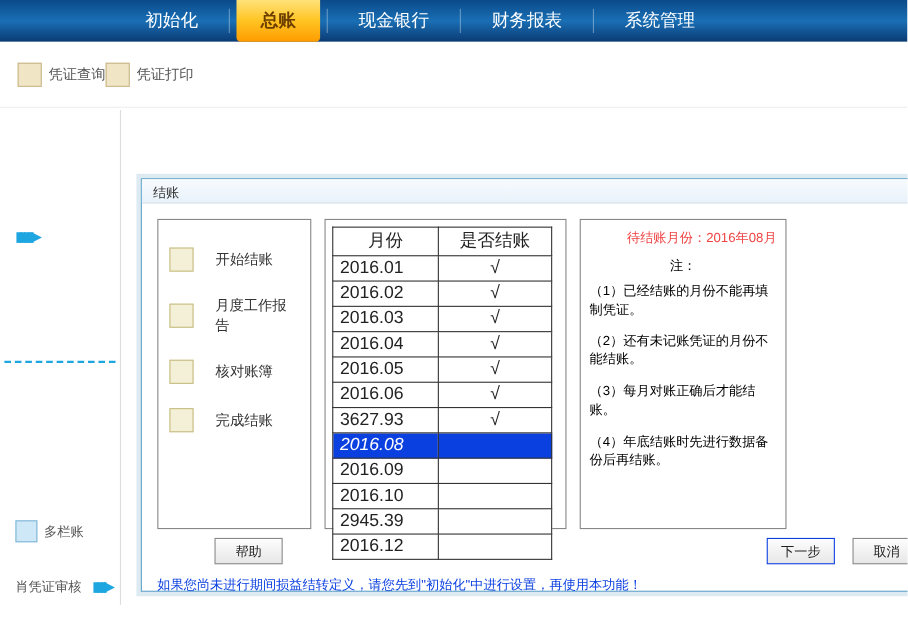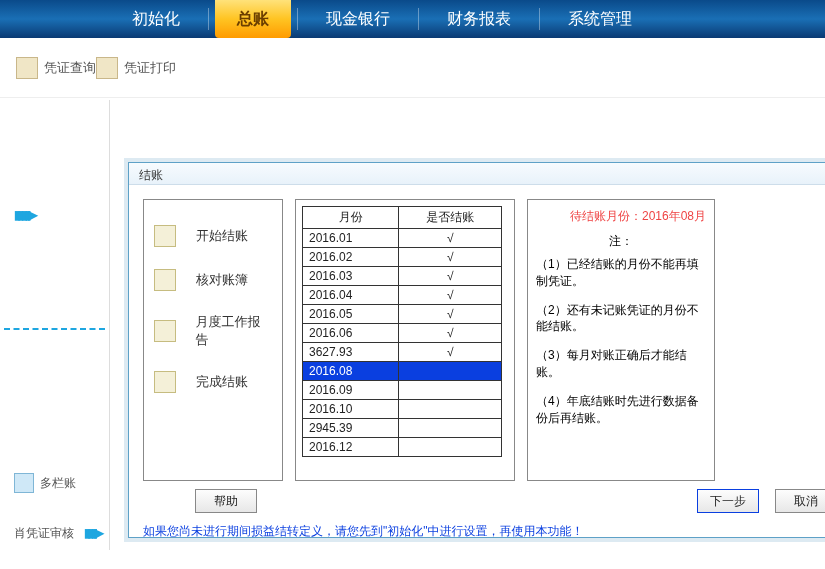--- a/index.html
+++ b/index.html
@@ -127,38 +127,39 @@
     font-size:13px;
     color:#333;
   }
   .step-icon{
     width:22px;height:22px;background:#f4f0d8;border:1px solid #c6bc80;display:inline-block;
   }
   
   table.months{
     border-collapse:collapse;
     width:200px;
-    font-size:12px;
+    font-size:16px;
     color:#222;
   }
   table.months th, table.months td{
     border:1px solid #333;
     padding:2px 5px;
     text-align:center;
     height:16px;
     background:#fff;
   }
   table.months th{
     font-weight:normal;
     background:#fff;
   }
   table.months td.month{ text-align:left; padding-left:6px;}
   table.months tr.selected td{
     background:#0a3fe0;
     color:#fff;
+    font-style:italic;
   }
   
   .pending{
     color:#ef4444; font-size:12px; text-align:right;
   }
   .notes-title{ text-align:center; margin:8px 0 6px 0;}
   .notes ol{ margin:0; padding-left:32px;}
   .notes li{ margin-bottom:12px; line-height:1.4;}
   
   .dialog-footer{
@@ -233,25 +234,25 @@
 
   <div class="dialog-body">
 
     <div class="panel left">
       <div class="step">
         <span class="step-icon"></span>
         <span>开始结账</span>
       </div>
       <div class="step">
         <span class="step-icon"></span>
-        <span>核对账簿</span>
+        <span>月度工作报告</span>
       </div>
       <div class="step">
         <span class="step-icon"></span>
-        <span>月度工作报告</span>
+        <span>核对账簿</span>
       </div>
       <div class="step">
         <span class="step-icon"></span>
         <span>完成结账</span>
       </div>
     </div>
 
     <div class="panel mid">
       <table class="months">
         <thead>

